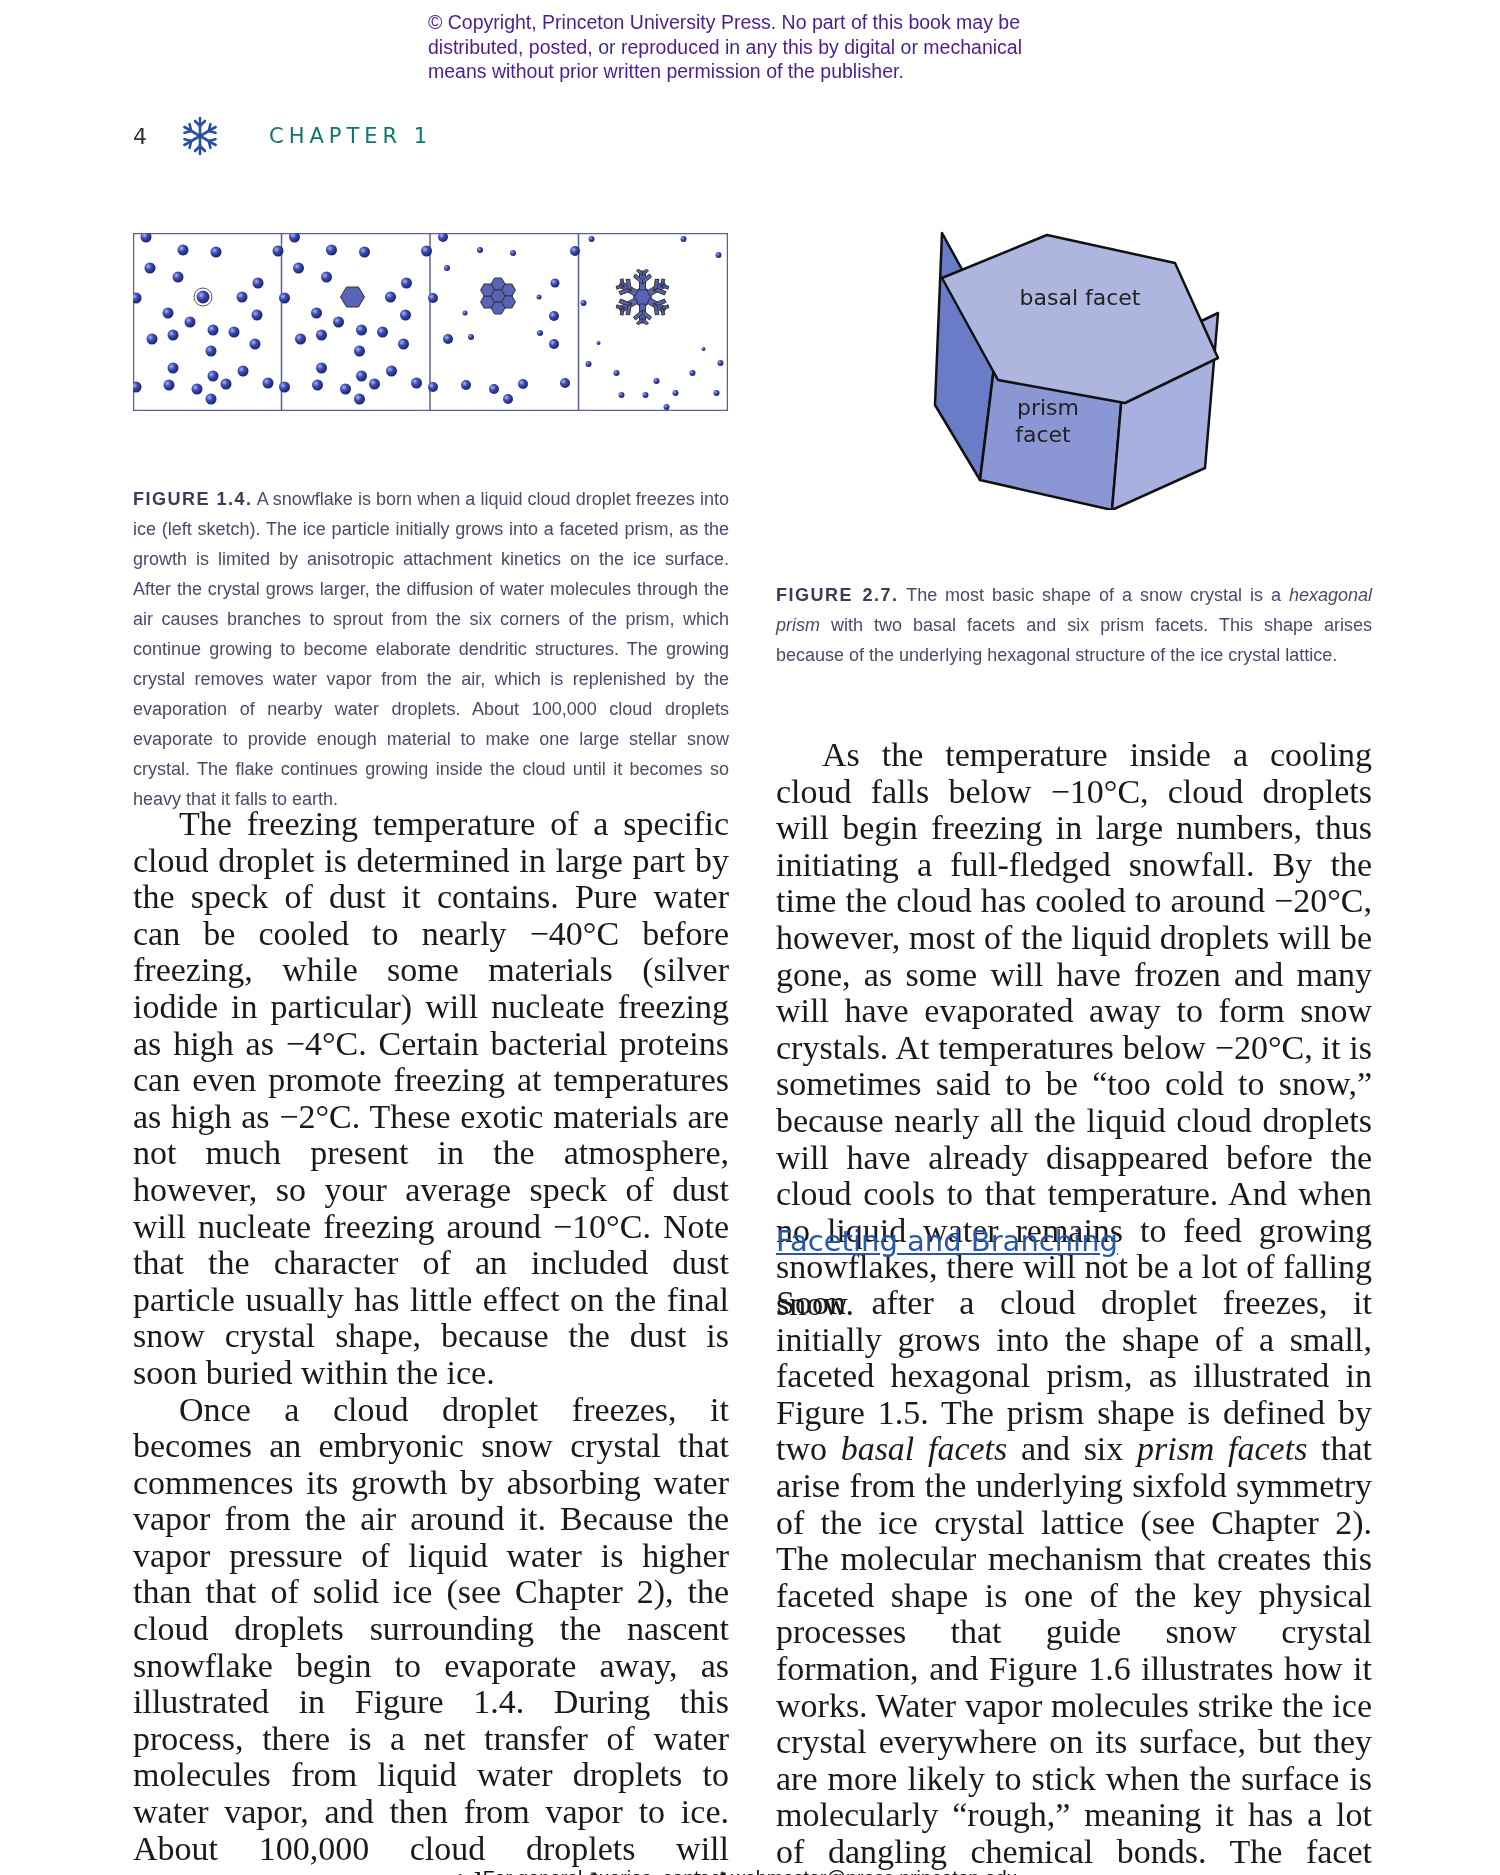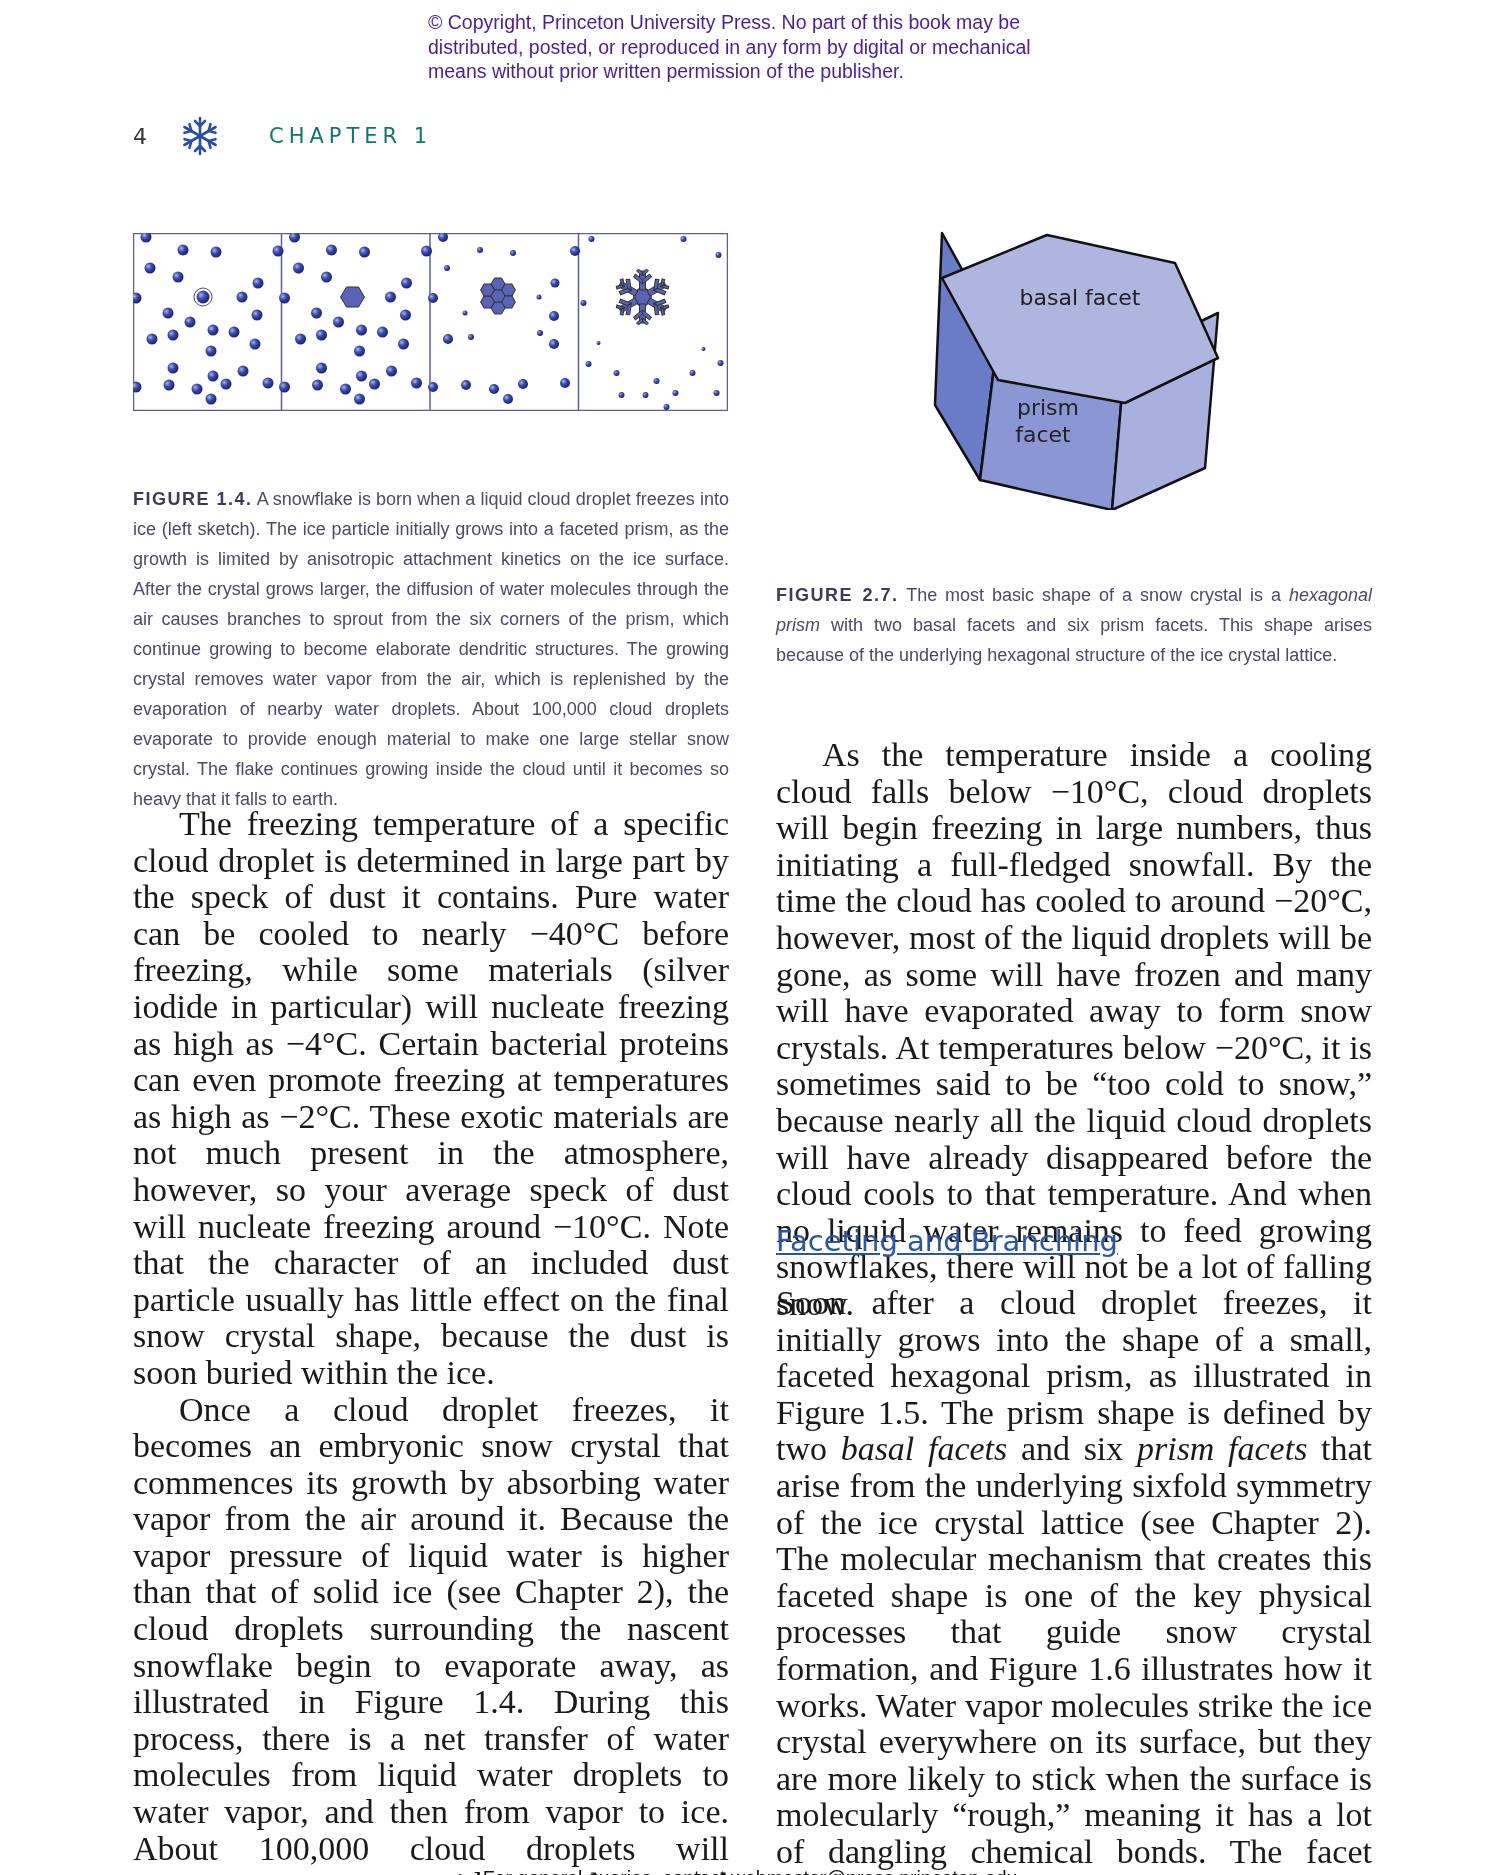--- a/index.html
+++ b/index.html
@@ -42,21 +42,21 @@
     left: 776px; top: 1224px; width: 596px; text-align: left;
     font-family: "DejaVu Sans", sans-serif; font-size: 29px; color: #2856a8; text-decoration: underline;
   }
   i { font-style: italic; }
 </style>
 </head>
 <body>
 
 <div class="abs copyright">
   <div>© Copyright, Princeton University Press. No part of this book may be</div>
-  <div>distributed, posted, or reproduced in any form by digital or mechanical</div>
+  <div>distributed, posted, or reproduced in any this by digital or mechanical</div>
   <div>means without prior written permission of the publisher.</div>
 </div>
 
 <div class="abs running-head">
   <span class="page-num">4</span>
   <svg class="snow-icon" viewBox="-21 -21 42 42">
     <g stroke="#2a4fa0" stroke-width="2.6" fill="none" stroke-linecap="round">
       <g id="arm">
           <line x1="0" y1="0" x2="0" y2="-18"></line>
           <line x1="0" y1="-10" x2="-5" y2="-15"></line>

